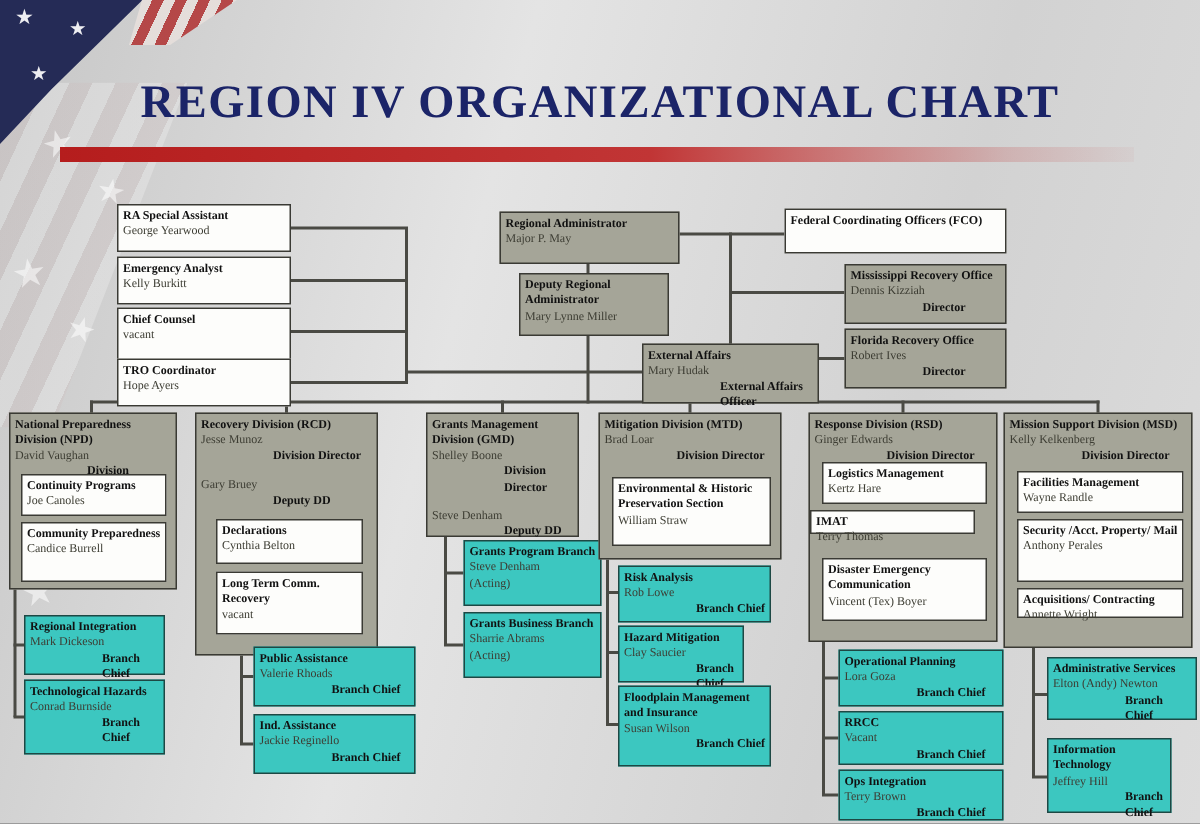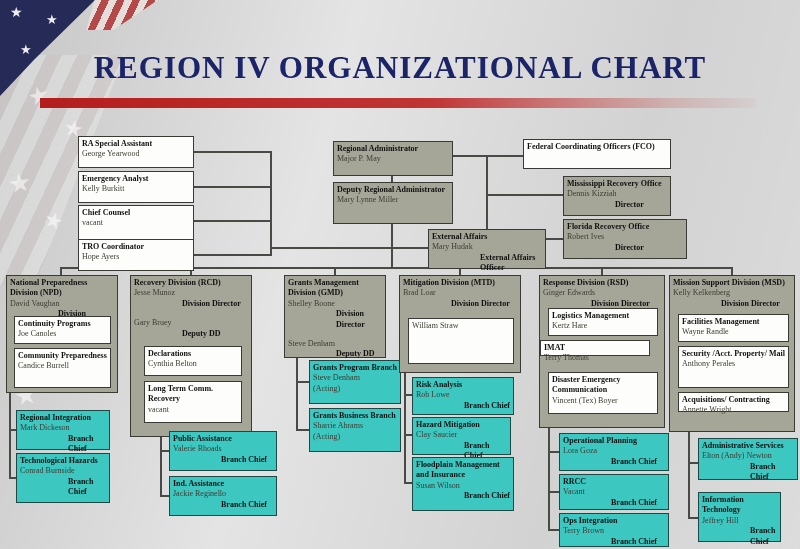--- a/index.html
+++ b/index.html
@@ -112,38 +112,38 @@
   </div>
   <div class="box" style="left:78px;top:239px;width:116px;height:32px">
     <div class="t">TRO Coordinator</div>
     <div class="n">Hope Ayers</div>
   </div>
 
   <div class="box gray" style="left:333px;top:141px;width:120px;height:35px">
     <div class="t">Regional Administrator</div>
     <div class="n">Major P. May</div>
   </div>
-  <div class="box gray" style="left:333px;top:182px;width:120px;height:42px">
+  <div class="box gray" style="left:346px;top:182px;width:100px;height:42px">
     <div class="t">Deputy Regional Administrator</div>
     <div class="n">Mary Lynne Miller</div>
   </div>
   <div class="box gray" style="left:428px;top:229px;width:118px;height:40px">
     <div class="t">External Affairs</div>
     <div class="n">Mary Hudak</div>
     <div class="r">External Affairs Officer</div>
   </div>
   <div class="box" style="left:523px;top:139px;width:148px;height:30px">
     <div class="t">Federal Coordinating Officers (FCO)</div>
   </div>
   <div class="box gray" style="left:563px;top:176px;width:108px;height:40px">
     <div class="t">Mississippi Recovery Office</div>
     <div class="n">Dennis Kizziah</div>
     <div class="r">Director</div>
   </div>
-  <div class="box gray" style="left:563px;top:219px;width:124px;height:40px">
+  <div class="box gray" style="left:563px;top:219px;width:108px;height:40px">
     <div class="t">Florida Recovery Office</div>
     <div class="n">Robert Ives</div>
     <div class="r">Director</div>
   </div>
 
   <div class="box gray" style="left:6px;top:275px;width:112px;height:118px">
     <div class="t">National Preparedness Division (NPD)</div>
     <div class="n">David Vaughan</div>
     <div class="r">Division Director</div>
   </div>
@@ -209,28 +209,29 @@
     <div class="n">Sharrie Abrams</div>
     <div class="n">(Acting)</div>
   </div>
 
   <div class="box gray" style="left:399px;top:275px;width:122px;height:98px">
     <div class="t">Mitigation Division (MTD)</div>
     <div class="n">Brad Loar</div>
     <div class="r">Division Director</div>
   </div>
   <div class="box" style="left:408px;top:318px;width:106px;height:46px">
+    <div class="t">Environmental &amp; Historic Preservation Section</div>
     <div class="n">William Straw</div>
   </div>
   <div class="box teal" style="left:412px;top:377px;width:102px;height:38px">
     <div class="t">Risk Analysis</div>
     <div class="n">Rob Lowe</div>
     <div class="r">Branch Chief</div>
   </div>
-  <div class="box teal" style="left:412px;top:417px;width:99px;height:38px">
+  <div class="box teal" style="left:412px;top:417px;width:84px;height:38px">
     <div class="t">Hazard Mitigation</div>
     <div class="n">Clay Saucier</div>
     <div class="r">Branch Chief</div>
   </div>
   <div class="box teal" style="left:412px;top:457px;width:102px;height:54px">
     <div class="t">Floodplain Management and Insurance</div>
     <div class="n">Susan Wilson</div>
     <div class="r">Branch Chief</div>
   </div>
 

